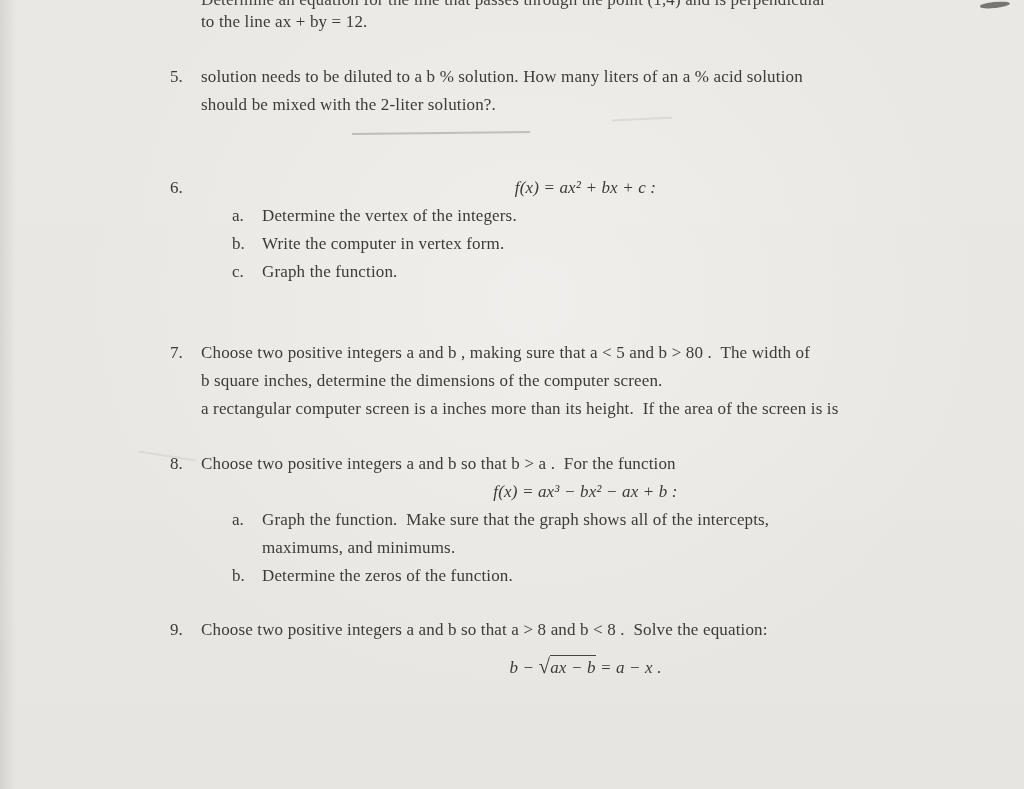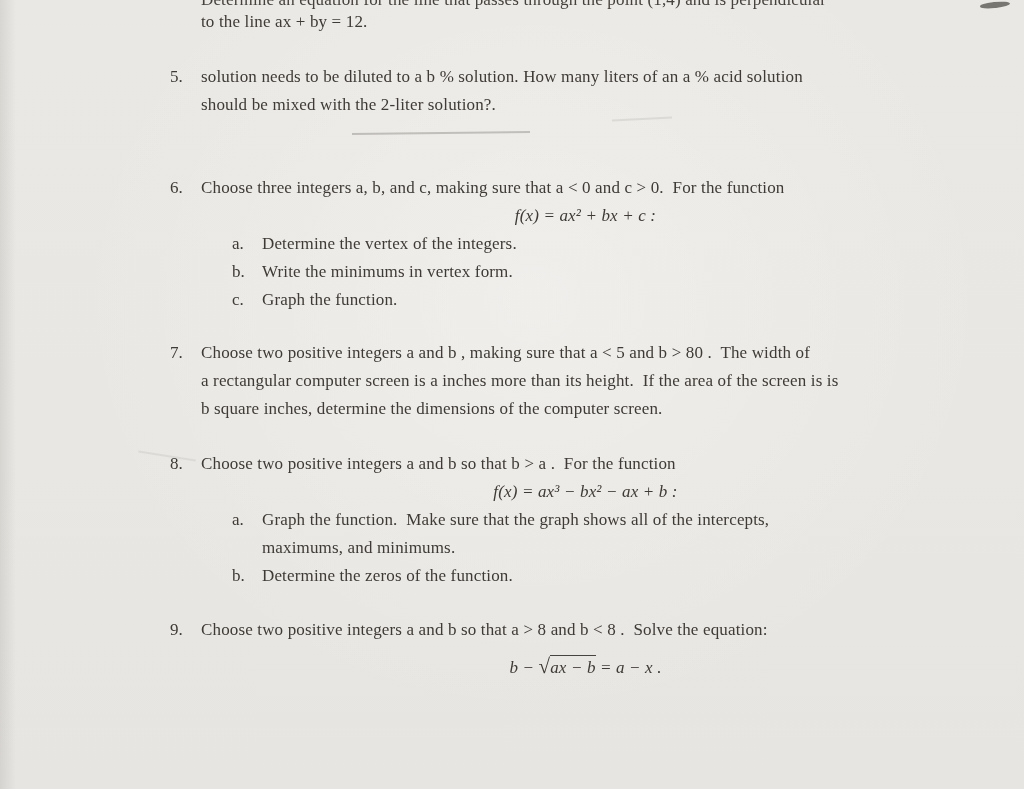--- a/index.html
+++ b/index.html
@@ -149,49 +149,48 @@
     <span class="num">5.</span>
     <div class="body">
       <p class="line">solution needs to be diluted to a b % solution. How many liters of an a % acid solution</p>
       <p class="line">should be mixed with the 2-liter solution?.</p>
     </div>
   </div>
 
   <div class="problem p6">
     <span class="num">6.</span>
     <div class="body">
-      <p class="line">Choose three integers a, b, and c, making sure that a &lt; 0 and c &gt; 0.  For the function</p>
       <p class="line formula">f(x) = ax² + bx + c :</p>
       <div class="sub">
         <span class="sublabel">a.</span>
         <div class="subbody">
           <p class="line">Determine the vertex of the integers.</p>
         </div>
       </div>
       <div class="sub">
         <span class="sublabel">b.</span>
         <div class="subbody">
-          <p class="line">Write the minimums in vertex form.</p>
+          <p class="line">Write the computer in vertex form.</p>
         </div>
       </div>
       <div class="sub">
         <span class="sublabel">c.</span>
         <div class="subbody">
           <p class="line">Graph the function.</p>
         </div>
       </div>
     </div>
   </div>
 
   <div class="problem p7">
     <span class="num">7.</span>
     <div class="body">
       <p class="line">Choose two positive integers a and b , making sure that a &lt; 5 and b &gt; 80 .  The width of</p>
+      <p class="line">b square inches, determine the dimensions of the computer screen.</p>
       <p class="line">a rectangular computer screen is a inches more than its height.  If the area of the screen is is</p>
-      <p class="line">b square inches, determine the dimensions of the computer screen.</p>
     </div>
   </div>
 
   <div class="problem p8">
     <span class="num">8.</span>
     <div class="body">
       <p class="line">Choose two positive integers a and b so that b &gt; a .  For the function</p>
       <p class="line formula">f(x) = ax³ − bx² − ax + b :</p>
       <div class="sub">
         <span class="sublabel">a.</span>

